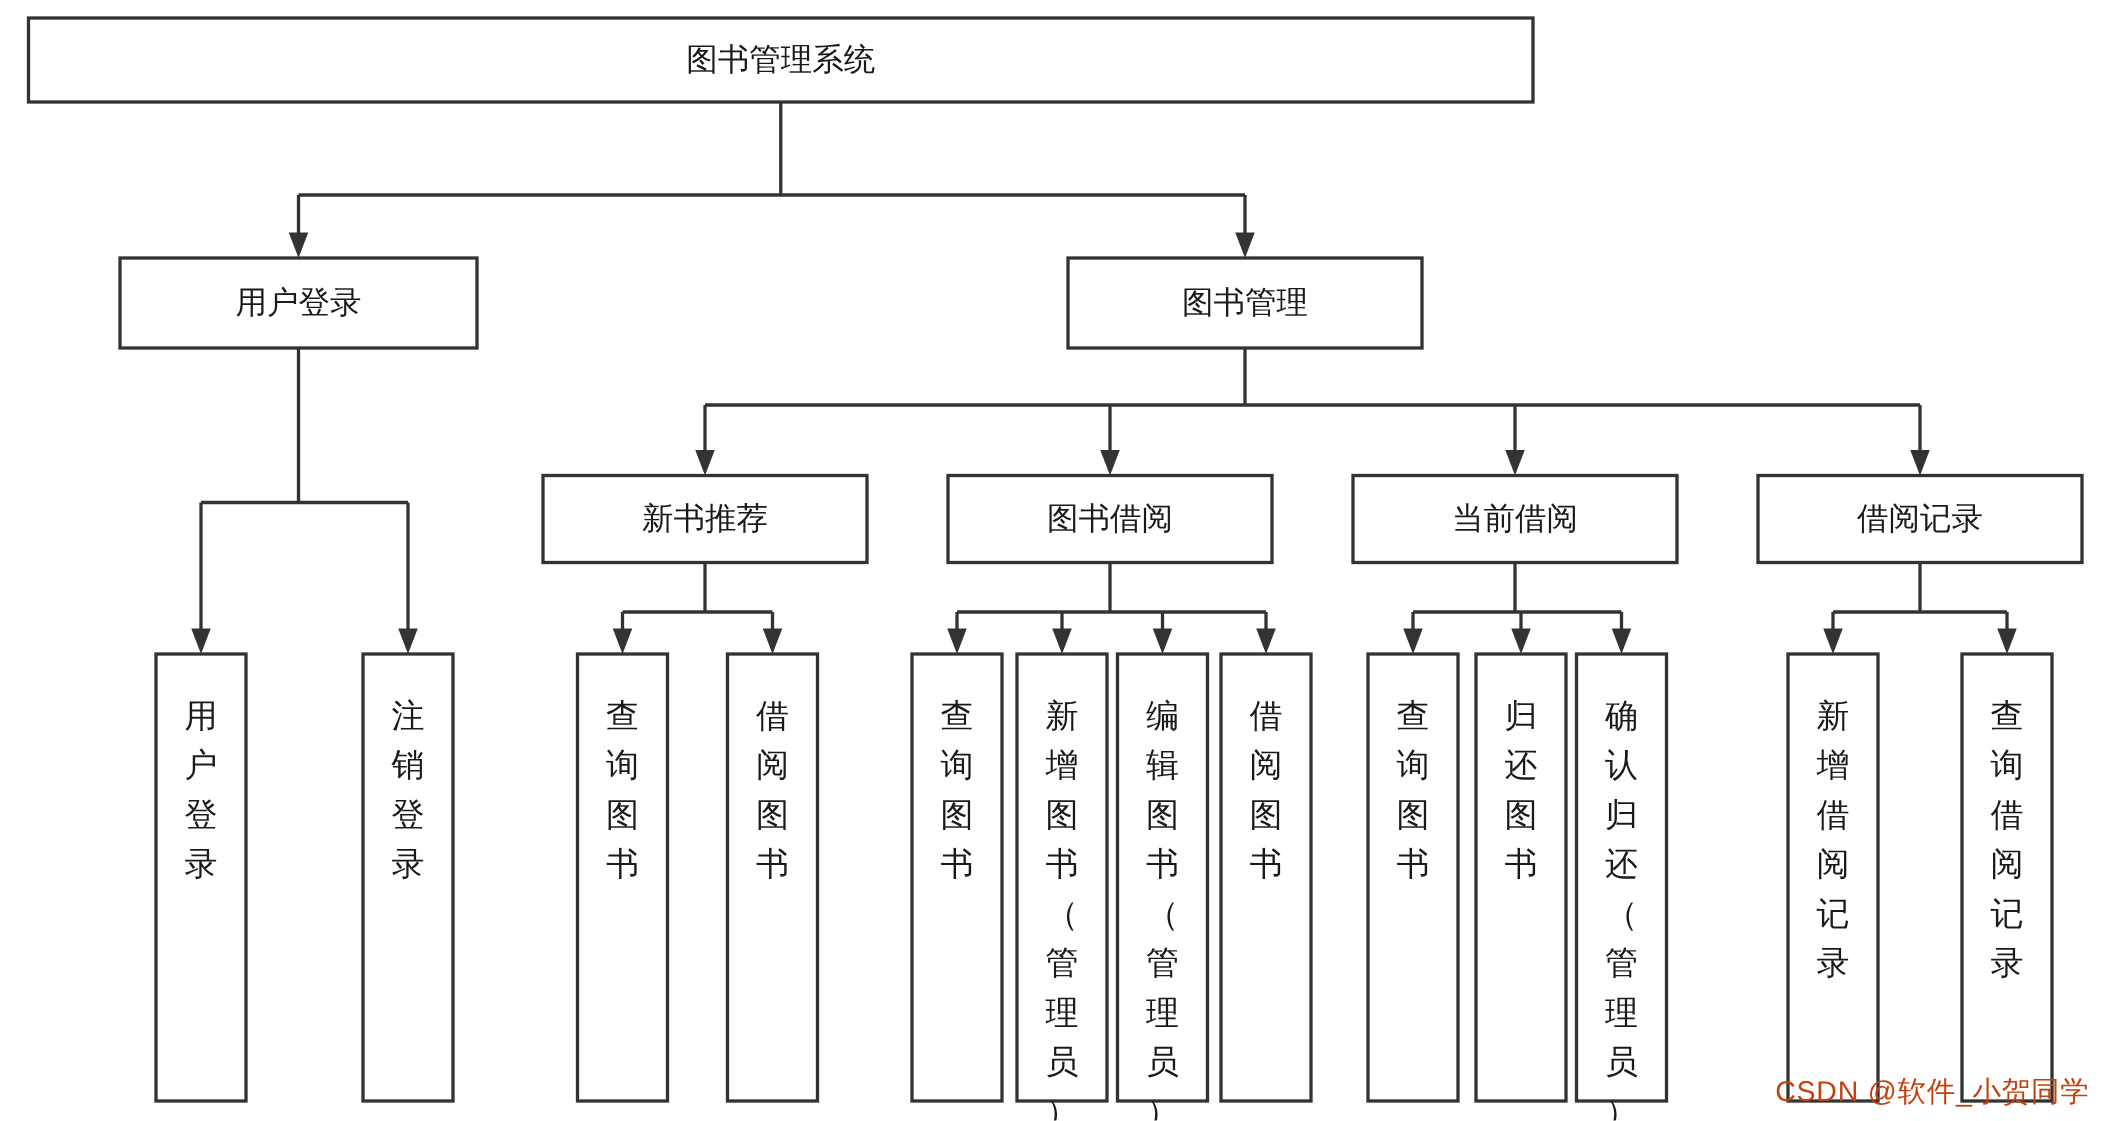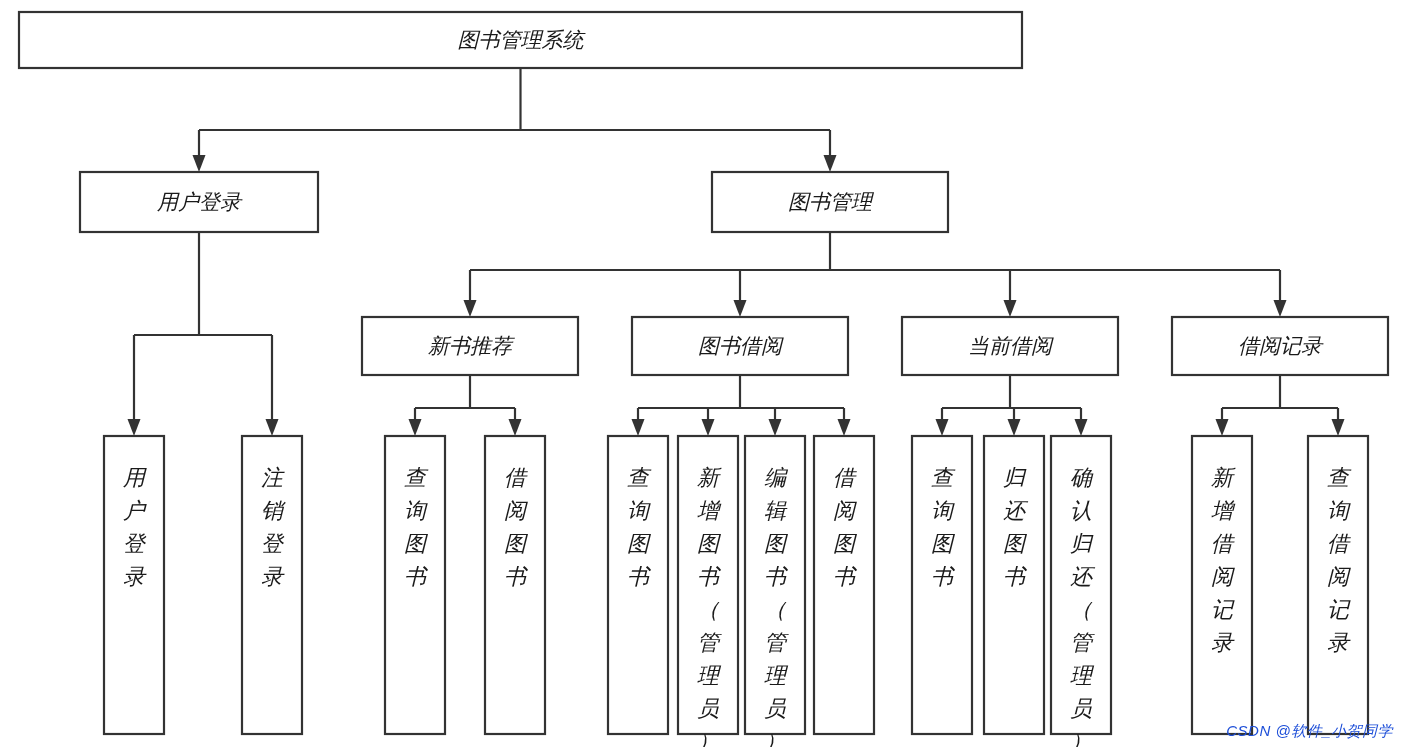--- a/index.html
+++ b/index.html
@@ -13,21 +13,20 @@
     font-family: "Liberation Sans", "DejaVu Sans", sans-serif;
     overflow: hidden;
     position: relative;
   }
   #diagram-root {
     position: absolute;
     left: 0;
     top: 0;
     width: 1405px;
     height: 747px;
-    font-style: italic;
   }
   svg.tree {
     display: block;
     width: 1405px;
     height: 747px;
   }
   .node-box {
     fill: #ffffff;
     stroke: #333333;
     stroke-width: 2.2;
@@ -48,22 +47,22 @@
   }
   .arrow-head {
     fill: #333333;
     stroke: none;
   }
   .watermark {
     position: absolute;
     right: 12px;
     bottom: 6px;
     font-family: "Liberation Sans", "DejaVu Sans", sans-serif;
-    font-size: 15px;
-    color: #1d4ed8;
+    font-size: 19px;
+    color: #c2410c;
     white-space: nowrap;
     user-select: none;
     letter-spacing: 0.5px;
   }
 </style>
 </head>
 <body>
 
 <div id="diagram-root">
   <svg class="tree" viewBox="0 0 1405 747" xmlns="http://www.w3.org/2000/svg">

